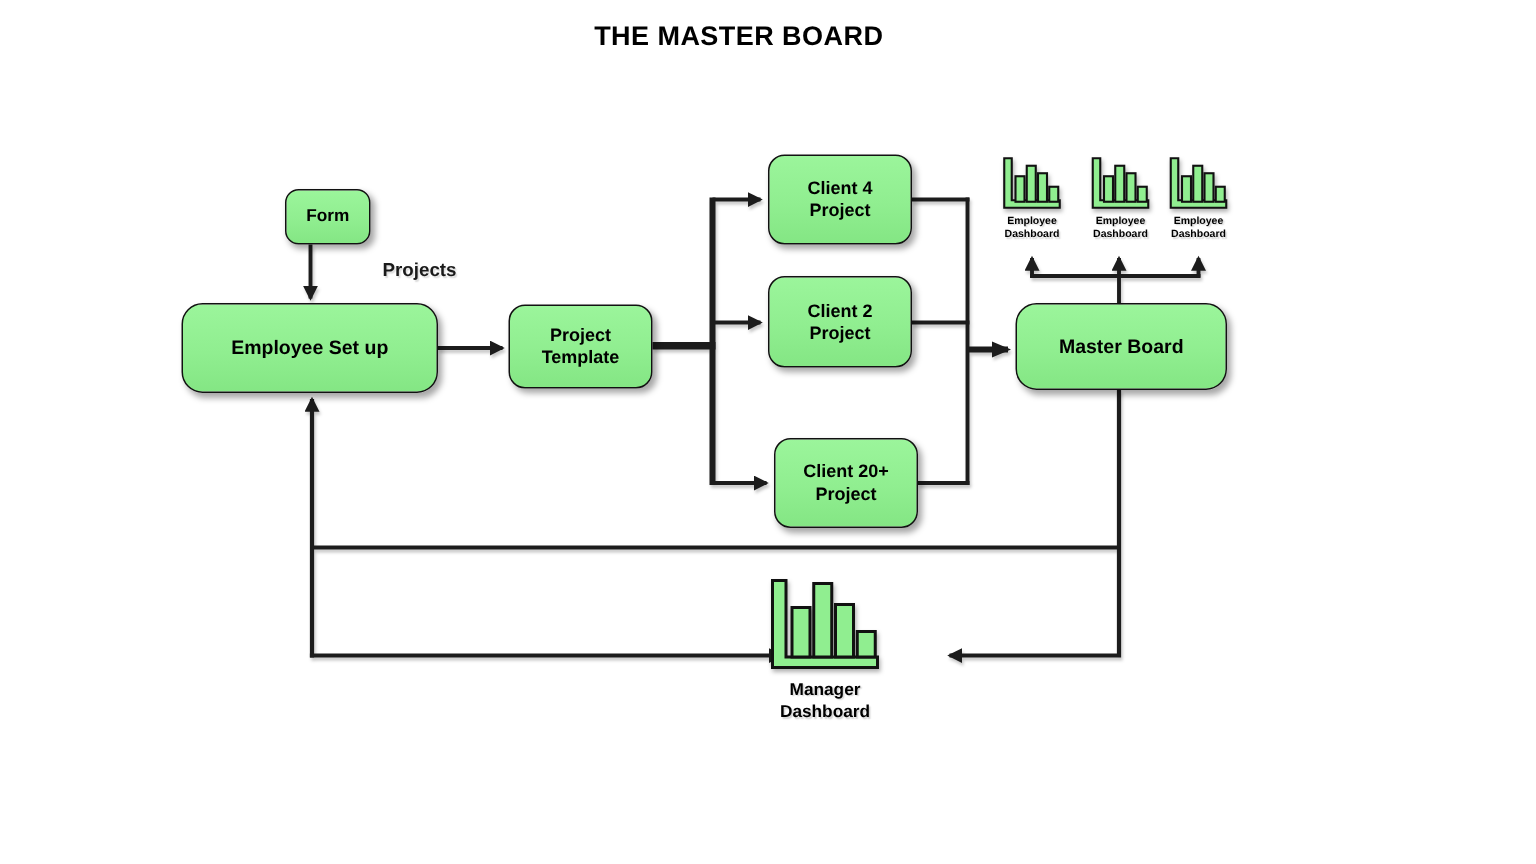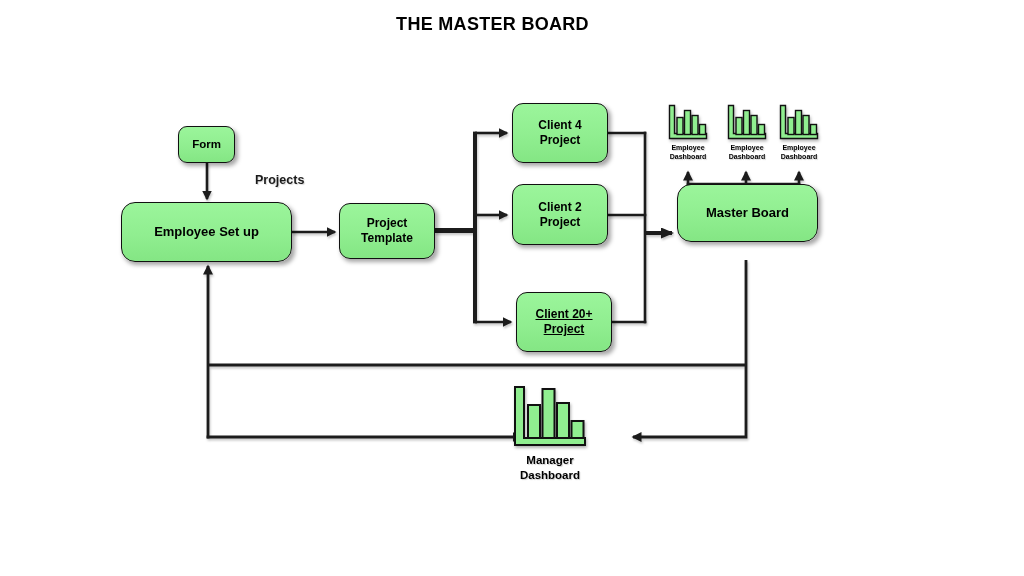--- a/index.html
+++ b/index.html
@@ -106,21 +106,21 @@
 
     <path class="med" d="M746,260 V437 H633" marker-end="url(#arr)"></path>
 
     <path class="med" d="M208,365 H746"></path>
 
     <path class="med" d="M208,438.4 V266" marker-end="url(#arr)"></path>
 
     <path class="med" d="M206.6,437 H521" marker-end="url(#arr)"></path>
   </svg>
 
-  <div class="box" style="left:178px;top:126px;width:57px;height:37px;font-size:11.5px;border-radius:9px;">
+  <div class="box" style="left:190px;top:126px;width:57px;height:37px;font-size:11.5px;border-radius:9px;">
     <span class="lbl">Form</span>
   </div>
 
   <div class="box big" style="left:121px;top:202px;width:171px;height:60px;font-size:13px;">
     <span class="lbl">Employee Set up</span>
   </div>
 
   <div class="box" style="left:339px;top:203px;width:96px;height:56px;font-size:12px;">
     <span class="lbl">Project
 Template</span>
@@ -129,26 +129,26 @@
   <div class="box" style="left:512px;top:103px;width:96px;height:60px;font-size:12px;">
     <span class="lbl">Client 4
 Project</span>
   </div>
 
   <div class="box" style="left:512px;top:184px;width:96px;height:61px;font-size:12px;align-items:center;">
     <span class="lbl">Client 2
 Project</span>
   </div>
 
-  <div class="box" style="left:516px;top:292px;width:96px;height:60px;font-size:12px;text-decoration:underline;">
+  <div class="box" style="left:516px;top:292px;width:96px;height:60px;font-size:12px;">
     <span class="lbl">Client 20+
 Project</span>
   </div>
 
-  <div class="box big" style="left:677px;top:184px;width:141px;height:58px;font-size:13px;">
+  <div class="box big" style="left:677px;top:202px;width:141px;height:58px;font-size:13px;">
     <span class="lbl">Master Board</span>
   </div>
 
   <div class="edge-label" style="left:214px;top:173px;padding-left:41px;">Projects</div>
 
   <div class="dash employee" style="left:660px;top:104px;width:56px;">
     <svg class="chart" width="40" height="36" viewBox="0 0 40 36">
       <path d="M1.5,1.5 h5 v28 h32 v5 h-37 z"></path>
       <rect x="9" y="13.5" width="6" height="17"></rect>
       <rect x="16.5" y="6.5" width="6" height="24"></rect>

